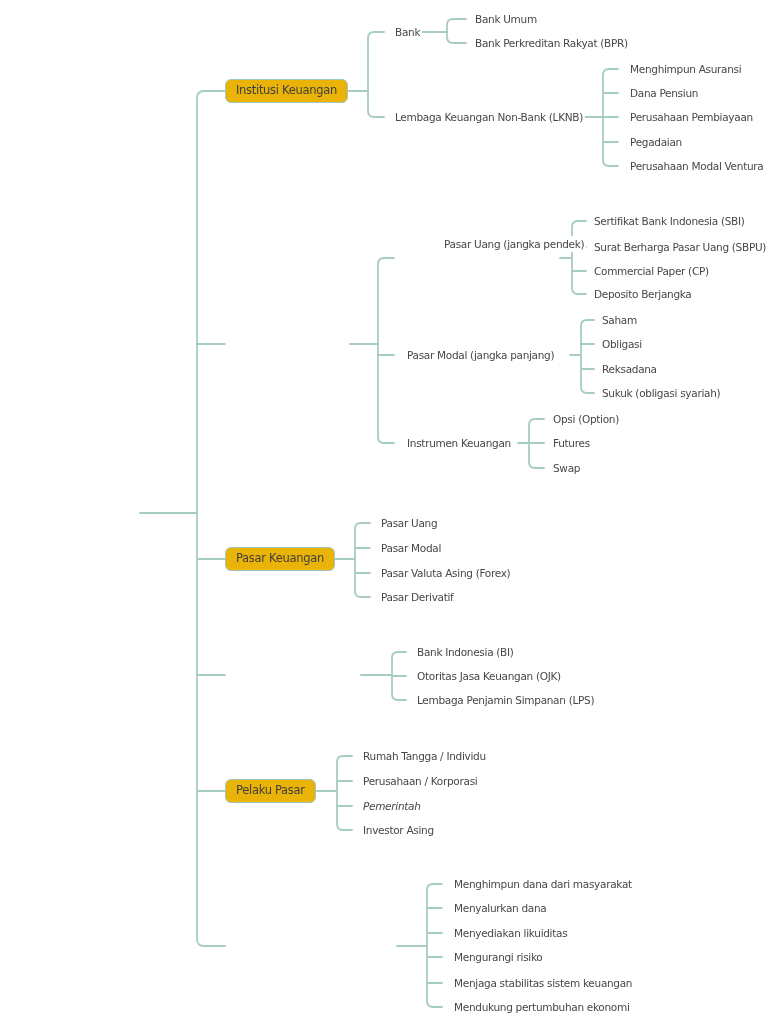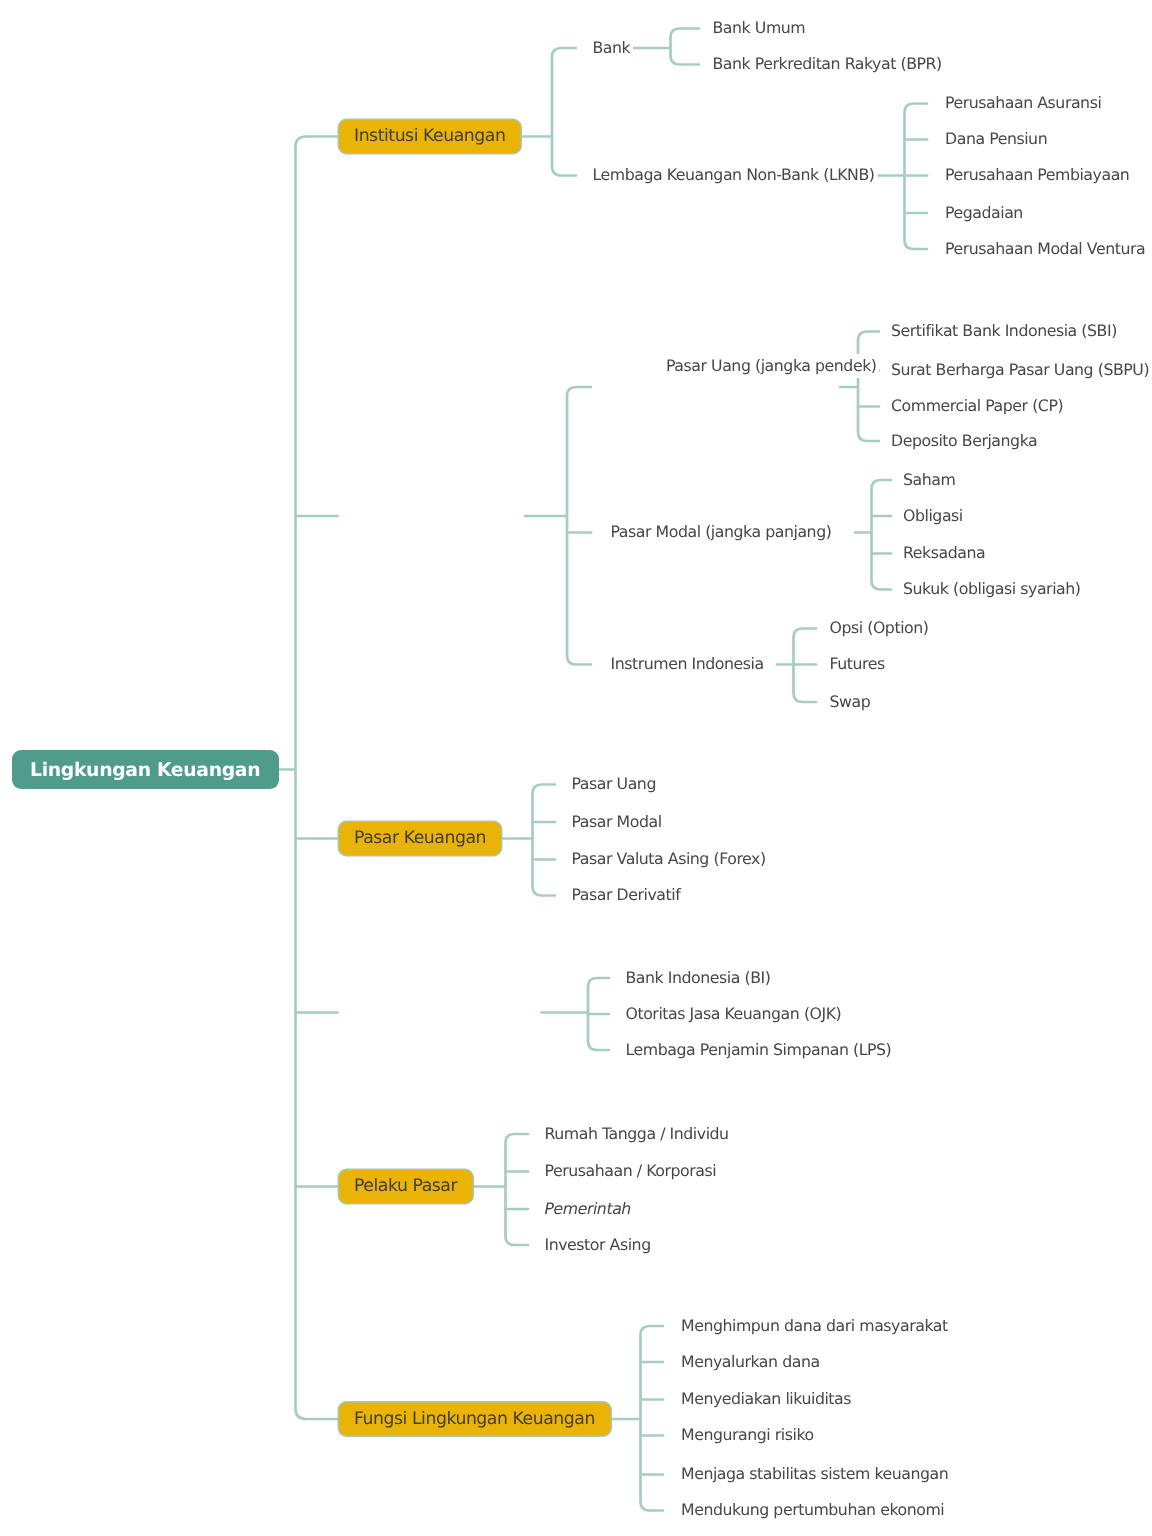--- a/index.html
+++ b/index.html
@@ -124,42 +124,40 @@
     <path d="M 337 806 H 352"></path>
 
     <path d="M 397 946 H 427"></path>
     <path d="M 442 884 H 433 Q 427 884 427 890 V 1001 Q 427 1007 433 1007 H 442"></path>
     <path d="M 427 908 H 442"></path>
     <path d="M 427 933 H 442"></path>
     <path d="M 427 957 H 442"></path>
     <path d="M 427 983 H 442"></path>
   </svg>
 
-  <div class="node-root" style="left:8px; top:500px;">Lingkungan Keuangan</div>
 
   <div class="node-box" style="left:225px; top:79px;">Institusi Keuangan</div>
   <div class="node-box" style="left:225px; top:547px;">Pasar Keuangan</div>
   <div class="node-box" style="left:225px; top:779px;">Pelaku Pasar</div>
-  <div class="node-box" style="left:225px; top:934px;">Fungsi Lingkungan Keuangan</div>
 
   <div class="node-text" style="left:393px; top:24px;">Bank</div>
   <div class="node-text" style="left:393px; top:109px;">Lembaga Keuangan Non-Bank (LKNB)</div>
 
   <div class="node-text" style="left:473px; top:11px;">Bank Umum</div>
   <div class="node-text" style="left:473px; top:35px;">Bank Perkreditan Rakyat (BPR)</div>
 
-  <div class="node-text" style="left:628px; top:61px;">Perusahaan Asuransi</div>
+  <div class="node-text" style="left:628px; top:61px;">Menghimpun Asuransi</div>
   <div class="node-text" style="left:628px; top:85px;">Dana Pensiun</div>
   <div class="node-text" style="left:628px; top:109px;">Perusahaan Pembiayaan</div>
   <div class="node-text" style="left:628px; top:134px;">Pegadaian</div>
   <div class="node-text" style="left:628px; top:158px;">Perusahaan Modal Ventura</div>
 
   <div class="node-text" style="left:405px; top:236px;margin-left:37px;">Pasar Uang (jangka pendek)</div>
   <div class="node-text" style="left:405px; top:347px;">Pasar Modal (jangka panjang)</div>
-  <div class="node-text" style="left:405px; top:435px;">Instrumen Indonesia</div>
+  <div class="node-text" style="left:405px; top:435px;">Instrumen Keuangan</div>
 
   <div class="node-text" style="left:592px; top:213px;">Sertifikat Bank Indonesia (SBI)</div>
   <div class="node-text" style="left:592px; top:239px;">Surat Berharga Pasar Uang (SBPU)</div>
   <div class="node-text" style="left:592px; top:263px;">Commercial Paper (CP)</div>
   <div class="node-text" style="left:592px; top:286px;">Deposito Berjangka</div>
 
   <div class="node-text" style="left:600px; top:312px;">Saham</div>
   <div class="node-text" style="left:600px; top:336px;">Obligasi</div>
   <div class="node-text" style="left:600px; top:361px;">Reksadana</div>
   <div class="node-text" style="left:600px; top:385px;">Sukuk (obligasi syariah)</div>

